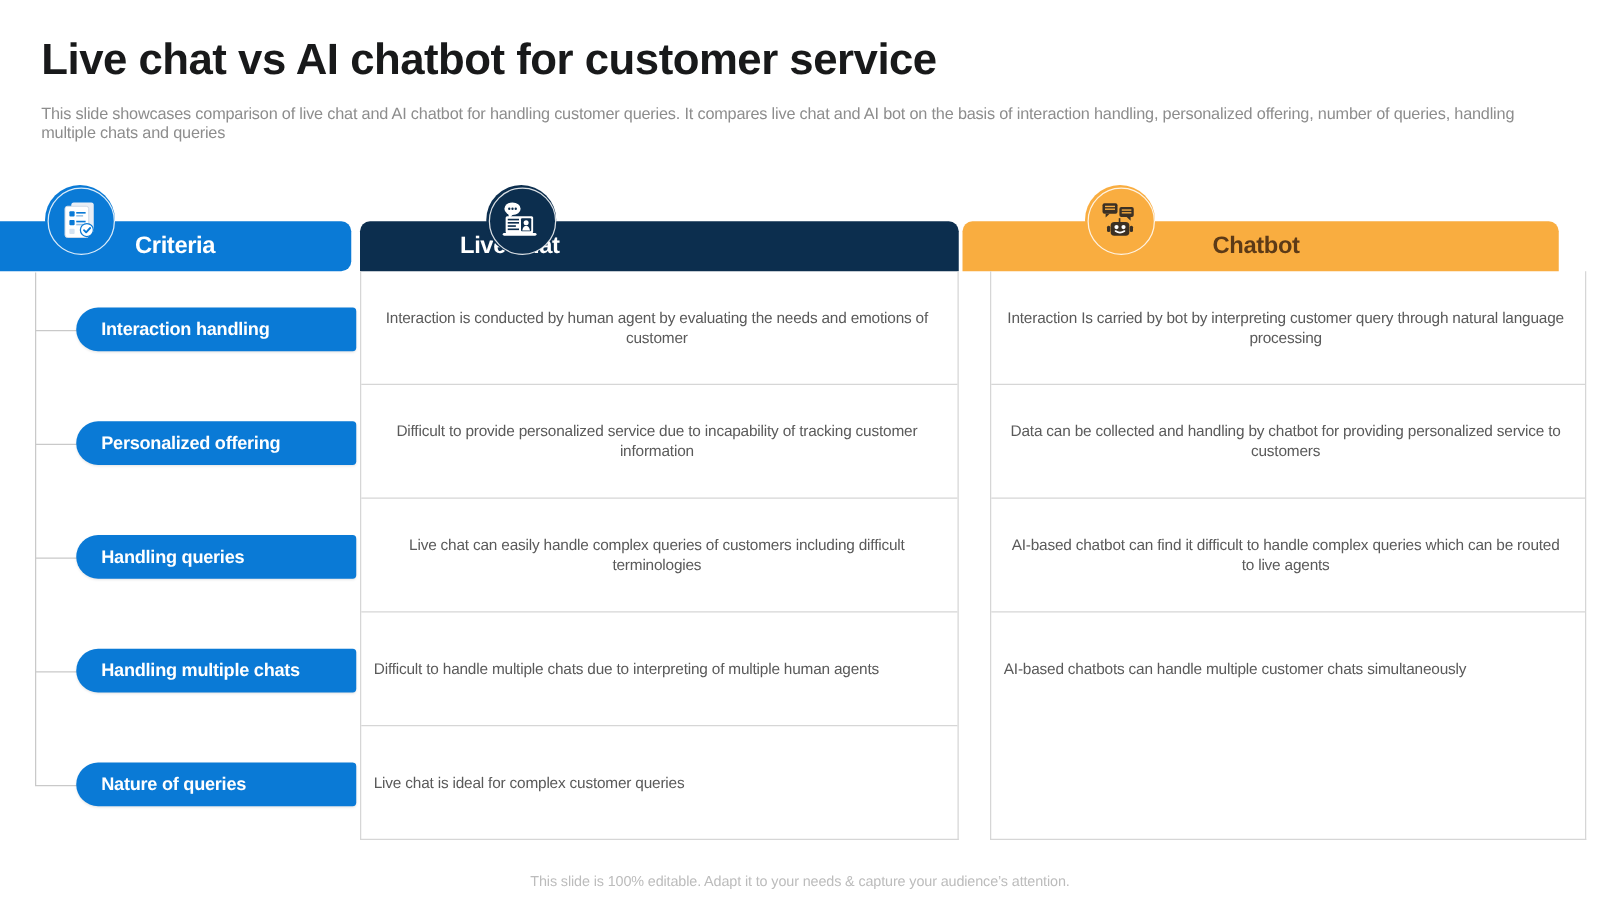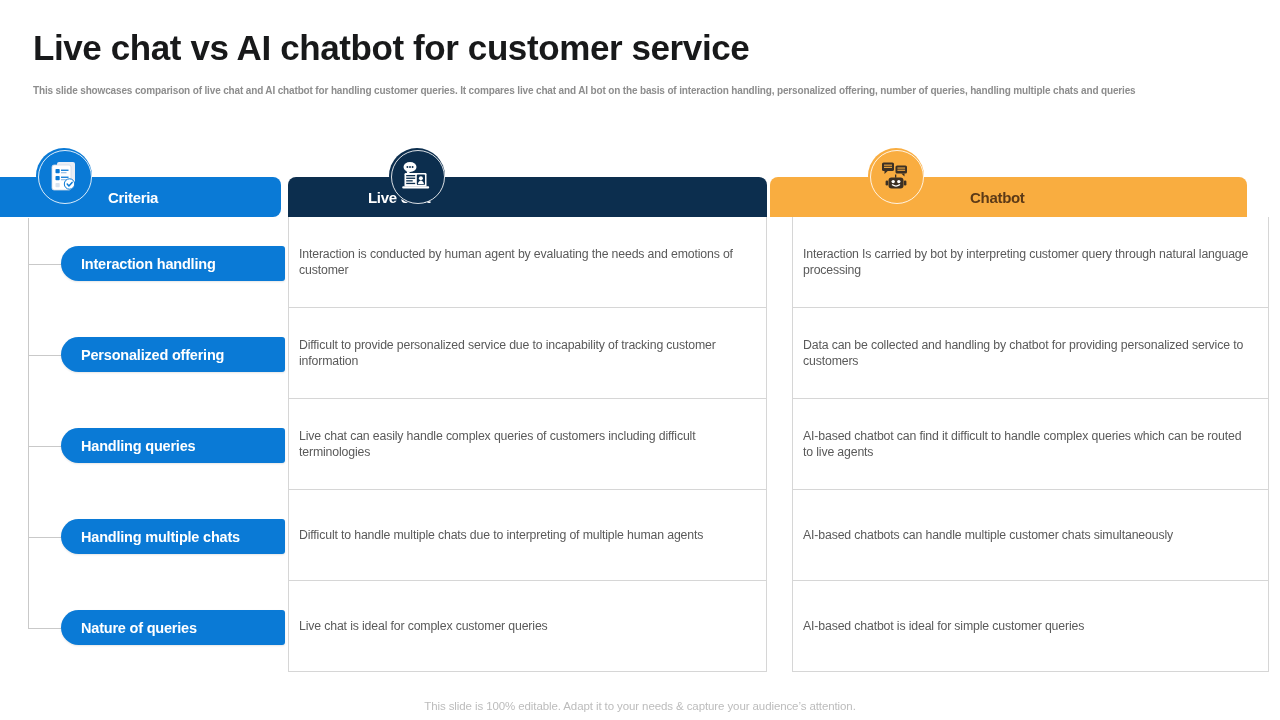--- a/index.html
+++ b/index.html
@@ -12,32 +12,31 @@
   .slide { position: relative; width: 1280px; height: 720px; background: #fff; }
 
   
   .title {
     position: absolute; left: 33px; top: 28px;
     font-size: 35px; font-weight: bold; color: #18191a;
     letter-spacing: -0.4px; white-space: nowrap;
   }
   .subtitle {
     position: absolute; left: 33px; top: 84px; width: 1200px;
-    font-size: 10px; line-height: 14.5px; color: #8d8d8d;
+    font-size: 13px; line-height: 14.5px; color: #8d8d8d;
     letter-spacing: -0.15px;
-    font-weight: bold;
   }
 
   
   .hdr {
     position: absolute; top: 177px; height: 40px;
     display: flex; align-items: center;
   }
   .hdr-label {
-    font-size: 15px; font-weight: bold; letter-spacing: -0.3px;
+    font-size: 19px; font-weight: bold; letter-spacing: -0.3px;
   }
   .hdr-criteria {
     left: 0px; width: 281px;
     background: #0a7ad6;
     border-radius: 0 8px 8px 0;
   }
   .hdr-criteria .hdr-label { color: #ffffff; margin-left: 108px; }
   .hdr-live {
     left: 288px; width: 479px;
     background: #0c2e4e;
@@ -92,21 +91,21 @@
   
   .col {
     position: absolute; top: 217px; width: 479px; height: 455px;
     border-left: 1px solid #d6d6d6; border-right: 1px solid #d6d6d6;
     border-bottom: 1px solid #d6d6d6;
   }
   .col-live { left: 288px; }
   .col-bot  { left: 792px; width: 477px; }
   .cell {
     height: 91px; border-bottom: 1px solid #d6d6d6;
-    display: flex; align-items: center; padding: 0 14px 0 10px;
+    display: flex; align-items: center; padding: 0 14px 0 10px; text-align: center;
   }
   .cell:last-child { border-bottom: none; }
   .cell p {
     font-size: 12.3px; line-height: 16.5px; color: #5a5a5a;
     letter-spacing: -0.15px;
   }
 
   
   .footer {
     position: absolute; left: 0; top: 700px; width: 1280px;
@@ -234,20 +233,17 @@
       </div>
     <div class="cell">
         <p>Data can be collected and handling by chatbot for providing  personalized service  to customers</p>
       </div>
     <div class="cell">
         <p>AI-based  chatbot can find  it difficult to handle  complex queries  which  can be routed to live  agents</p>
       </div>
     <div class="cell">
         <p>AI-based  chatbots can handle  multiple customer chats simultaneously</p>
       </div>
-    <div class="cell">
-        <p>AI-based  chatbot is ideal for simple customer queries</p>
-      </div>
   </div>
 
   <div class="footer">This slide is 100% editable. Adapt it to your needs &amp; capture your audience’s attention.</div>
 
 </div>
 
 </body></html>

